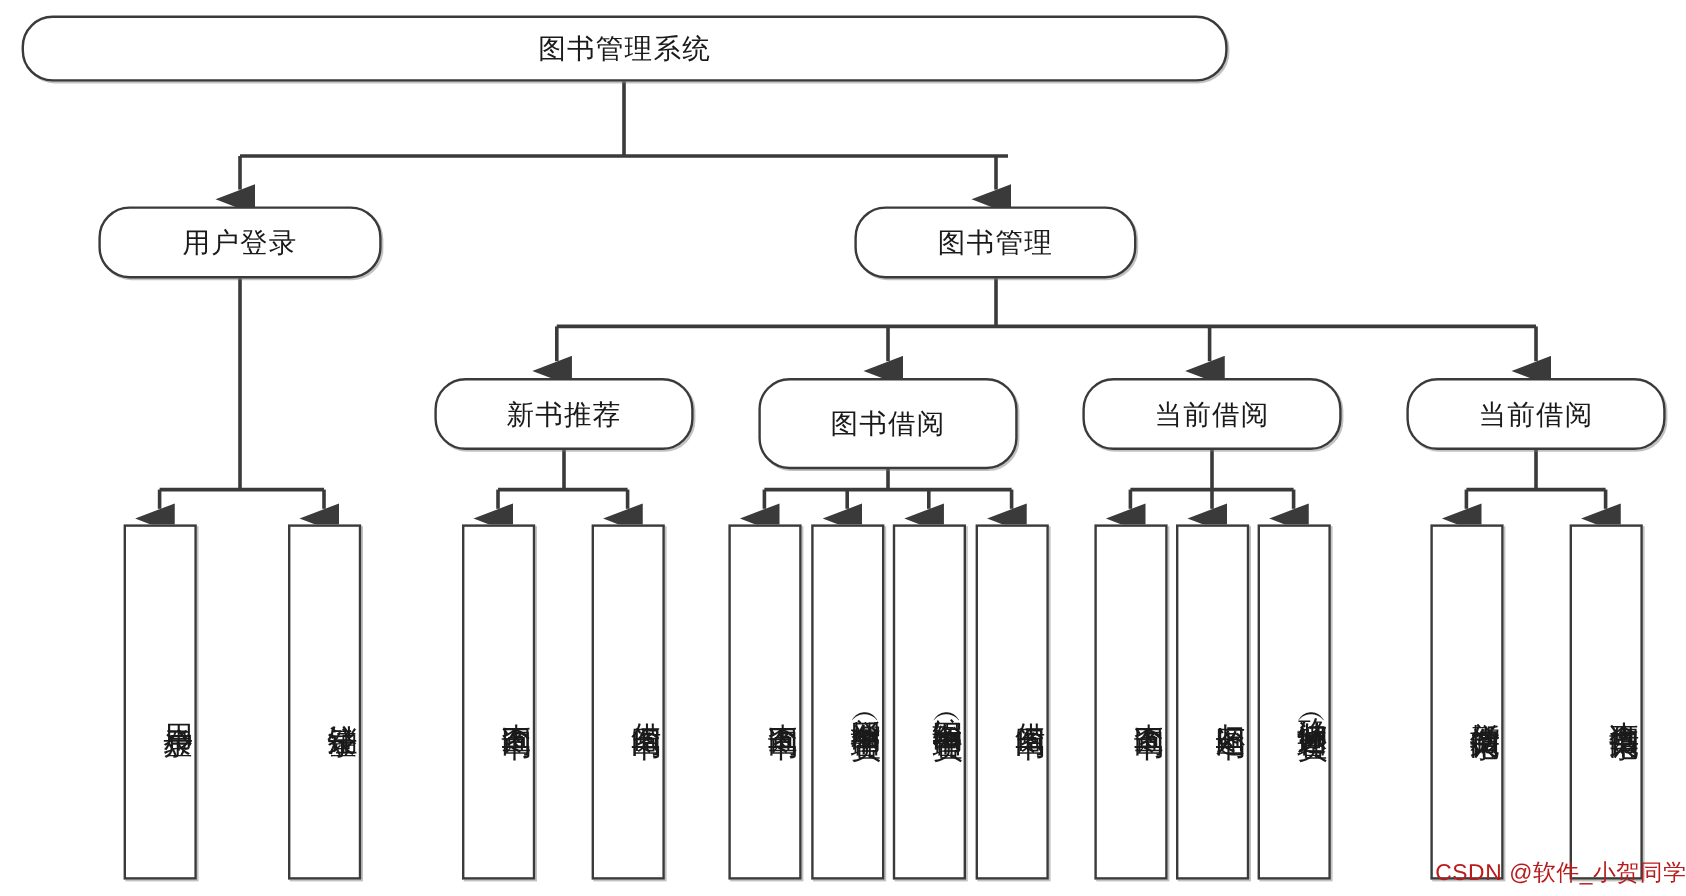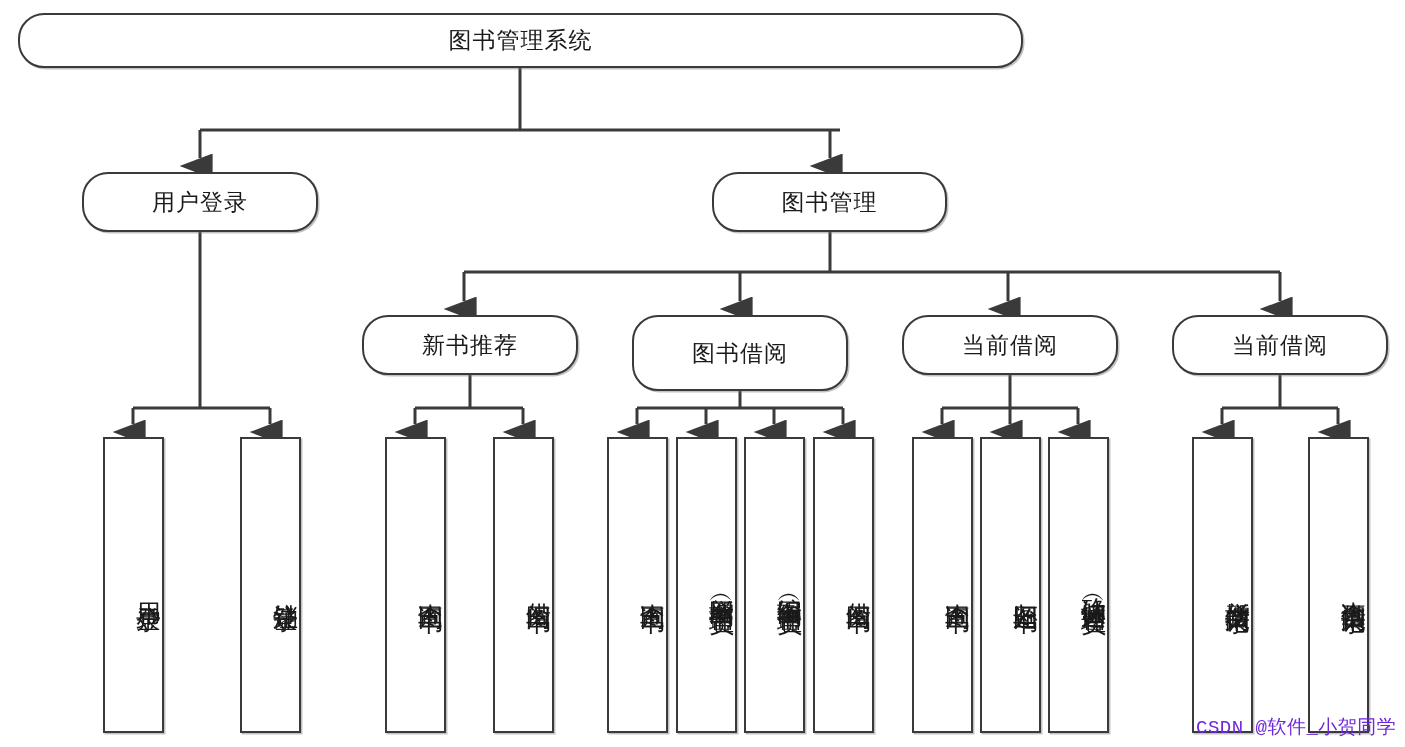--- a/index.html
+++ b/index.html
@@ -53,24 +53,24 @@
   }
   .node.vert .vtext {
     writing-mode: vertical-rl;
     text-orientation: upright;
     display: block;
     text-align: left;
   }
   .watermark {
     position: absolute;
     font-size: 19px;
-    color: #6d28d9;
+    color: #b91c1c;
     letter-spacing: 0.5px;
     white-space: nowrap;
-    font-family: Liberation Mono, monospace;
+    font-family: Liberation Sans, sans-serif;
   }
 </style>
 </head>
 <body>
 
 <div id="canvas">
 
   <svg class="edges" viewBox="0 0 1405 747" xmlns="http://www.w3.org/2000/svg">
     <defs>
       <marker id="arw" markerWidth="12" markerHeight="12" refX="1.5" refY="4.2" orient="auto" markerUnits="strokeWidth">

